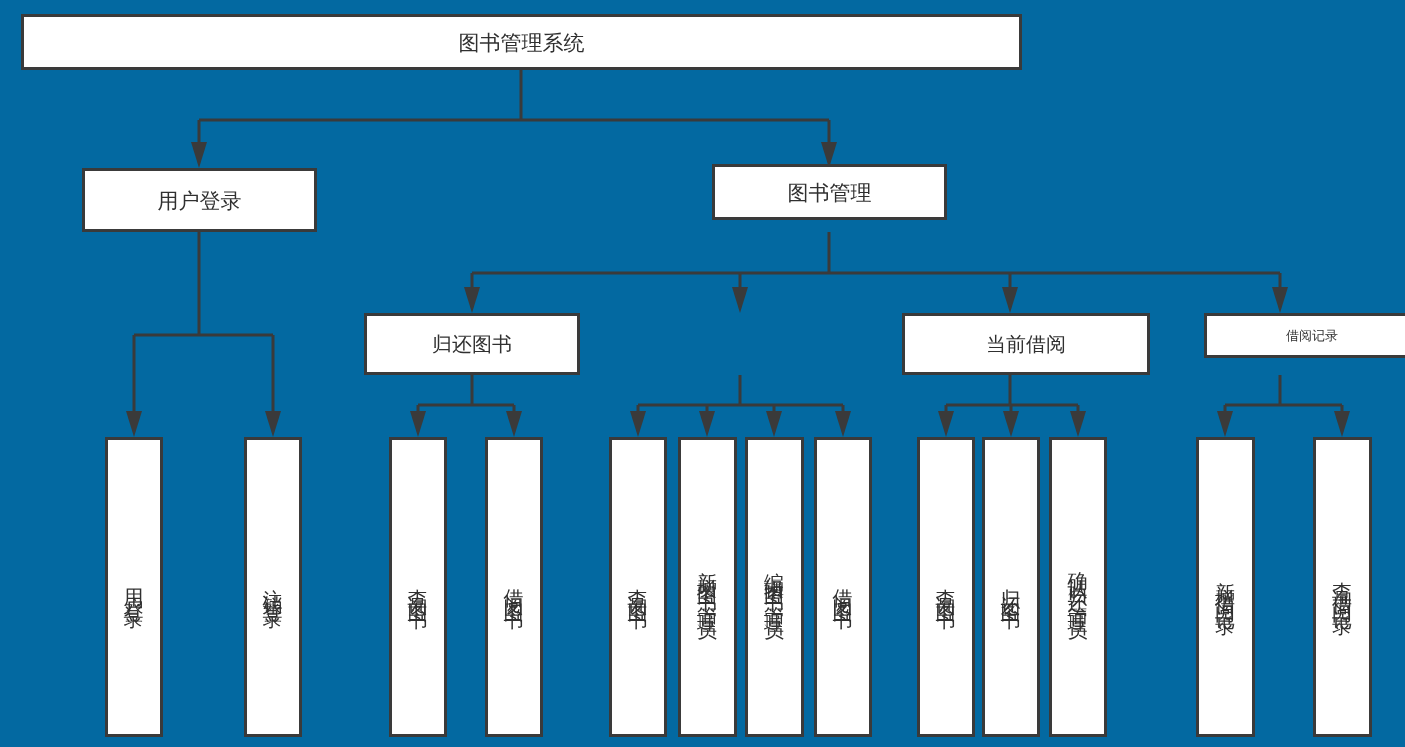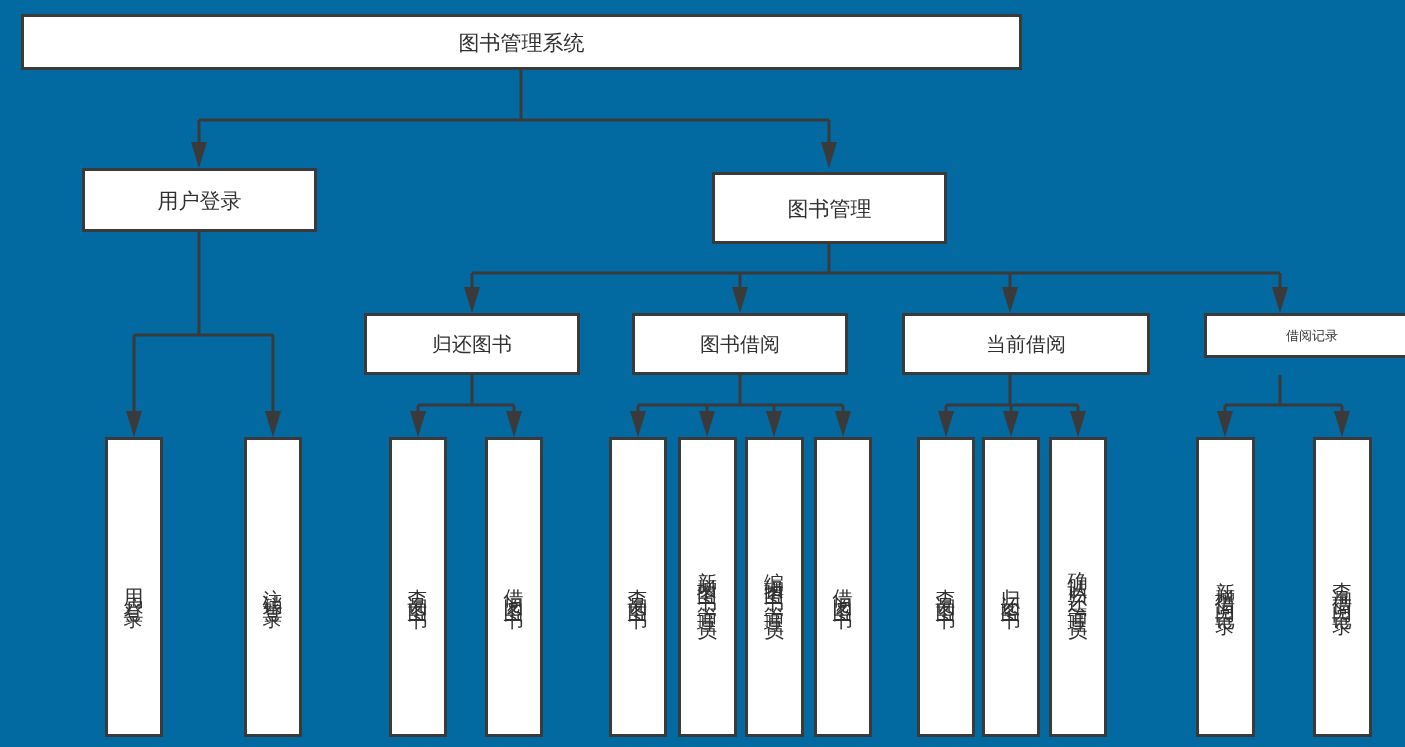--- a/index.html
+++ b/index.html
@@ -90,24 +90,23 @@
     <g>
       <path d="M1280,375 V405 M1225,405 H1342 M1225,405 V413 M1342,405 V413"></path>
       <polygon points="1225,437 1217,411 1233,411"></polygon>
       <polygon points="1342,437 1334,411 1350,411"></polygon>
     </g>
   </svg>
 
   <div class="box" style="left:21px;top:14px;width:1001px;height:56px">图书管理系统</div>
 
   <div class="box" style="left:82px;top:168px;width:235px;height:64px">用户登录</div>
-  <div class="box" style="left:712px;top:172px;width:235px;height:72px">图书管理</div>
+  <div class="box" style="left:712px;top:164px;width:235px;height:56px">图书管理</div>
 
   <div class="box" style="left:364px;top:313px;width:216px;height:62px;font-size:20px">归还图书</div>
-  <div class="box" style="left:632px;top:313px;width:216px;height:62px;font-size:20px">图书借阅</div>
   <div class="box" style="left:902px;top:313px;width:248px;height:62px;font-size:20px">当前借阅</div>
   <div class="box" style="left:1204px;top:313px;width:216px;height:45px;font-size:13px">借阅记录</div>
 
   <div class="box v" style="left:105px;top:437px;width:58px;height:300px">用户登录</div>
   <div class="box v" style="left:244px;top:437px;width:58px;height:300px">注销登录</div>
 
   <div class="box v" style="left:389px;top:437px;width:58px;height:300px">查询图书</div>
   <div class="box v" style="left:485px;top:437px;width:58px;height:300px">借阅图书</div>
 
   <div class="box v" style="left:609px;top:437px;width:58px;height:300px">查询图书</div>

